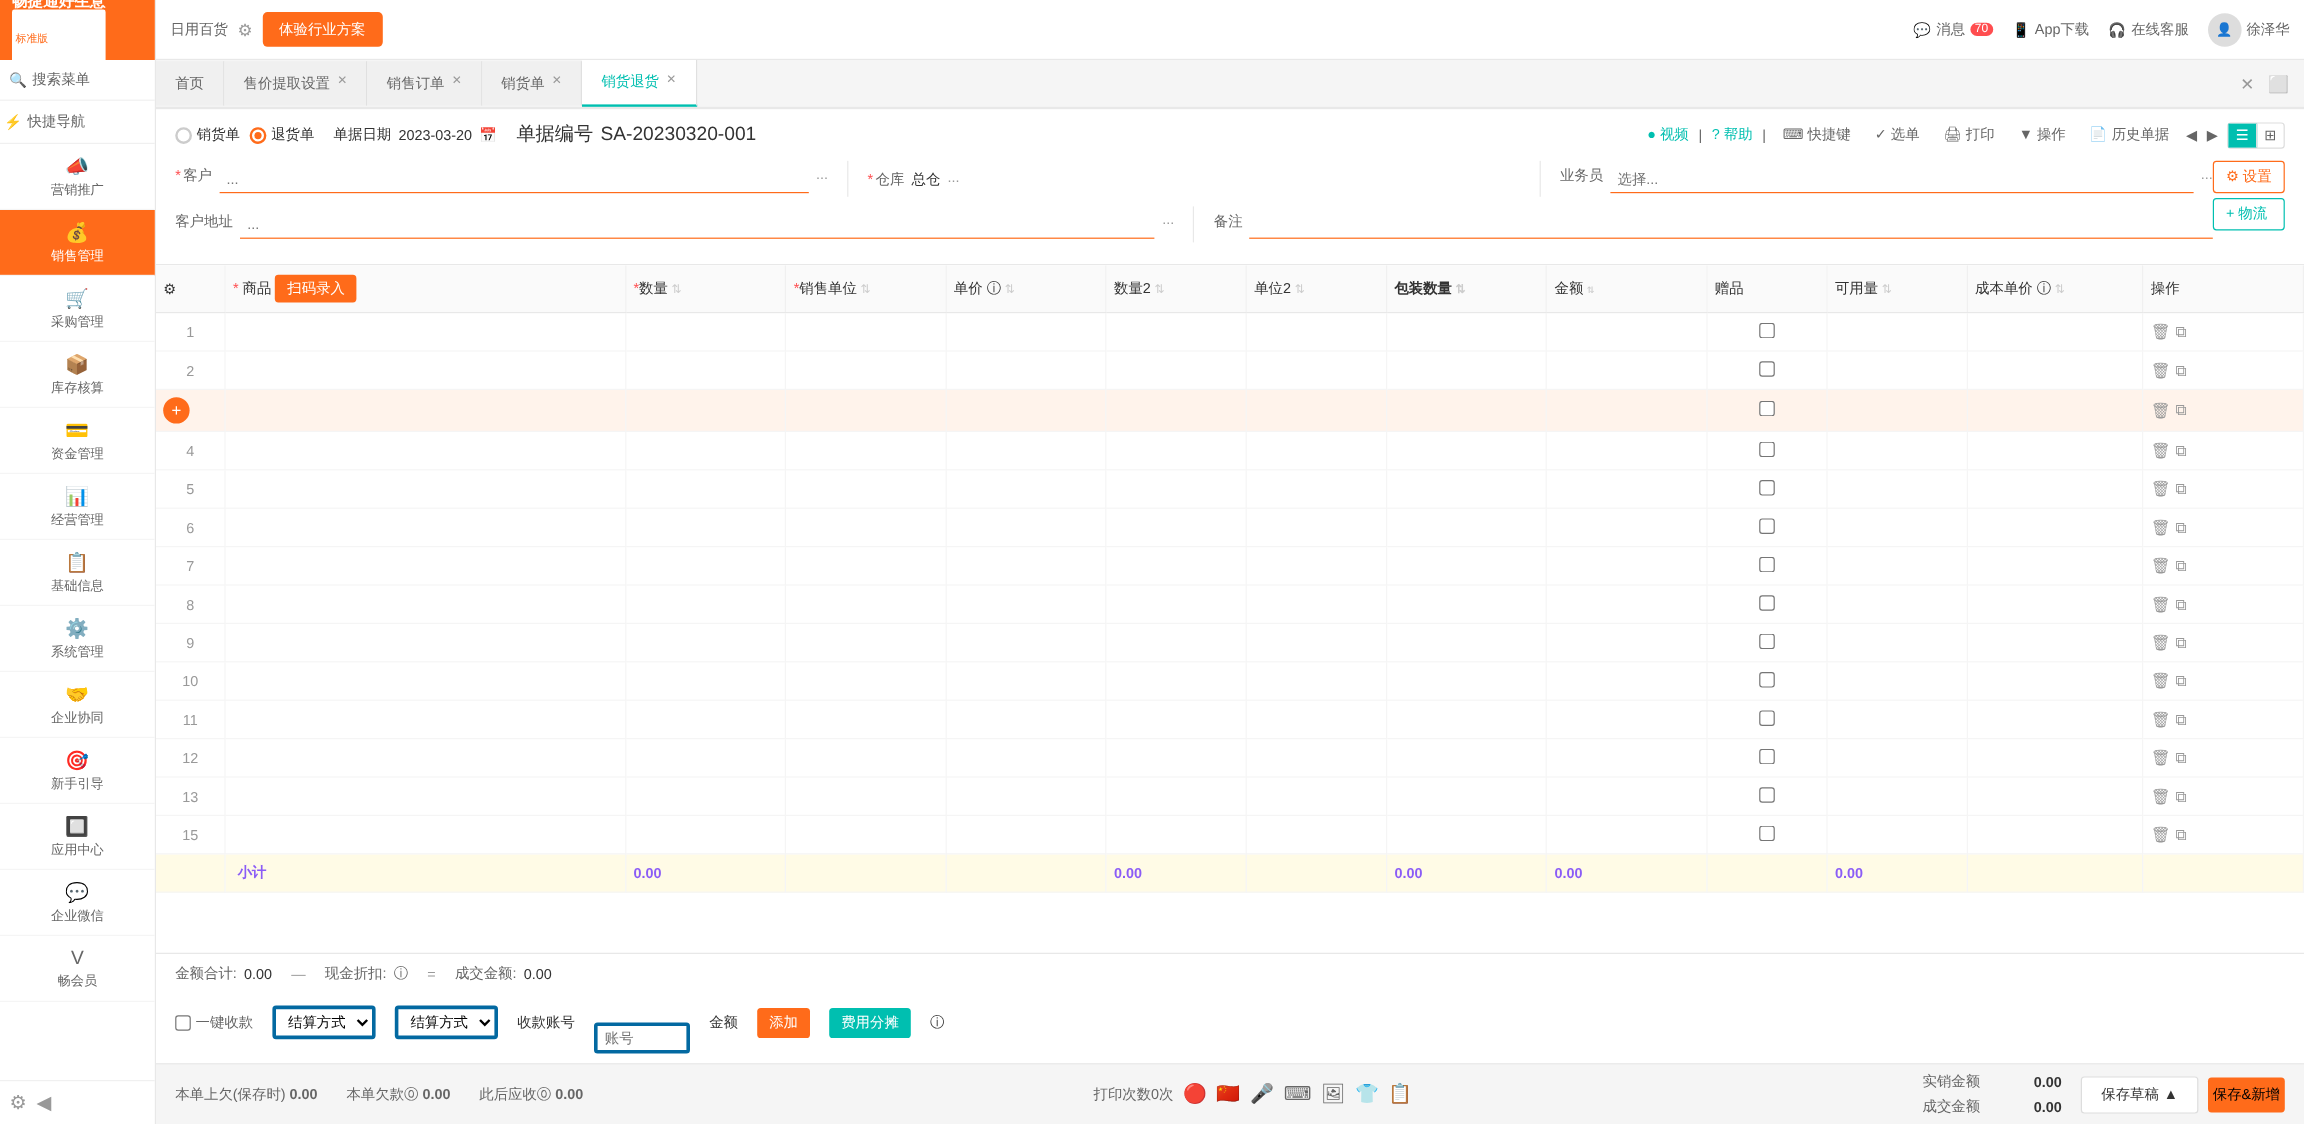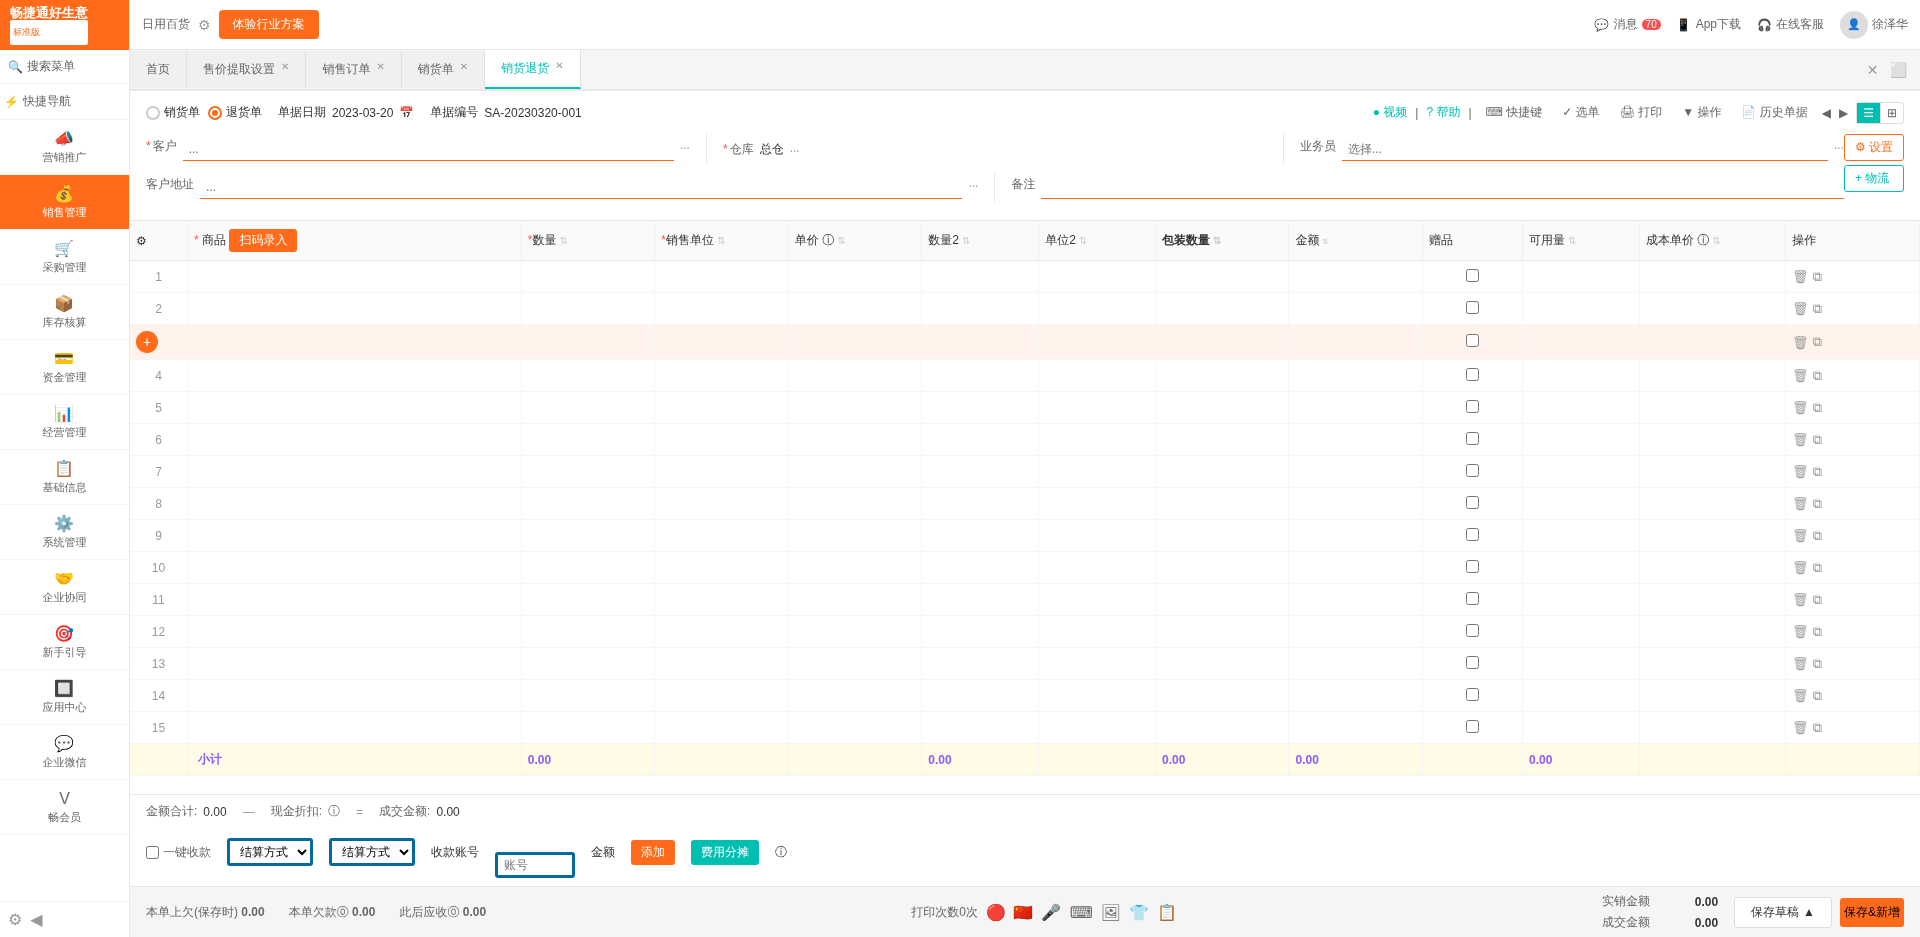--- a/index.html
+++ b/index.html
@@ -2,21 +2,21 @@
 <html><head>
   <meta charset="utf-8">
   <style>
     * { margin: 0; padding: 0; box-sizing: border-box; }
     body { font-family: 'Microsoft YaHei', Arial, sans-serif; font-size: 12px; background: #f0f2f5; color: #333; width: 1920px; height: 937px; overflow: hidden; display: flex; }
 
     
     .sidebar { width: 130px; background: #fff; display: flex; flex-direction: column; border-right: 1px solid #e8e8e8; flex-shrink: 0; }
     .sidebar-logo { background: #ff6b1a; padding: 10px; display: flex; align-items: center; gap: 6px; height: 50px; }
     .sidebar-logo-text { color: white; font-size: 13px; font-weight: bold; line-height: 1.2; }
-    .sidebar-logo-badge { background: white; color: #ff6b1a; font-size: 9px; padding: 6px 3px; border-radius: 2px; }
+    .sidebar-logo-badge { background: white; color: #ff6b1a; font-size: 9px; padding: 18px 3px; border-radius: 2px; }
     .sidebar-search { padding: 8px; border-bottom: 1px solid #f0f0f0; display: flex; align-items: center; gap: 4px; cursor: pointer; color: #666; font-size: 12px; }
     .sidebar-nav { padding: 4px; display: flex; align-items: center; gap: 4px; cursor: pointer; color: #666; border-bottom: 1px solid #f0f0f0; font-size: 12px; height: 36px; }
     .sidebar-item { display: flex; flex-direction: column; align-items: center; justify-content: center; padding: 8px 4px; cursor: pointer; color: #666; font-size: 11px; gap: 2px; border-bottom: 1px solid #f5f5f5; min-height: 55px; }
     .sidebar-item.active { background: #ff6b1a; color: white; }
     .sidebar-icon { font-size: 16px; }
     .sidebar-bottom { margin-top: auto; padding: 8px; display: flex; gap: 8px; border-top: 1px solid #f0f0f0; }
 
     
     .main { flex: 1; display: flex; flex-direction: column; overflow: hidden; }
 
@@ -46,21 +46,21 @@
     .form-container { background: white; padding: 10px 16px; margin: 0; border-bottom: 1px solid #e8e8e8; }
     .form-toolbar { display: flex; align-items: center; justify-content: space-between; margin-bottom: 10px; }
     .form-toolbar-left { display: flex; align-items: center; gap: 16px; }
     .radio-group { display: flex; align-items: center; gap: 8px; }
     .radio-item { display: flex; align-items: center; gap: 4px; cursor: pointer; font-size: 12px; color: #333; }
     .radio-circle { width: 14px; height: 14px; border-radius: 50%; border: 2px solid #ccc; display: flex; align-items: center; justify-content: center; }
     .radio-circle.checked { border-color: #ff6b1a; }
     .radio-circle.checked::after { content: ''; width: 6px; height: 6px; border-radius: 50%; background: #ff6b1a; }
     .form-date { display: flex; align-items: center; gap: 6px; font-size: 12px; color: #333; }
     .form-date-value { color: #333; font-weight: 500; }
-    .form-id { display: flex; align-items: center; gap: 6px; font-size: 12px; }
+    .form-id { display: flex; align-items: center; gap: 6px; font-size: 16px; }
     .form-toolbar-right { display: flex; align-items: center; gap: 8px; font-size: 12px; color: #666; }
     .toolbar-btn-small { display: flex; align-items: center; gap: 3px; cursor: pointer; padding: 3px 6px; border-radius: 3px; }
     .view-toggle { display: flex; border: 1px solid #ddd; border-radius: 3px; }
     .view-btn { padding: 3px 6px; cursor: pointer; border-right: 1px solid #ddd; }
     .view-btn:last-child { border-right: none; }
     .view-btn.active { background: #00bfb0; color: white; }
     .form-row { display: flex; align-items: center; gap: 0; width: 100%; margin-bottom: 8px; }
     .form-field { display: flex; align-items: flex-start; gap: 6px; flex: 1; min-width: 300px; }
     .form-label { color: #666; font-size: 12px; white-space: nowrap; }
     .form-label.required::before { content: '*'; color: #ff4d4f; margin-right: 2px; }
@@ -624,40 +624,20 @@
               <td></td>
               <td></td>
               <td>
                 <div class="action-icons">
                   <span class="action-icon">🗑</span>
                   <span class="action-icon">⧉</span>
                 </div>
               </td>
             </tr>
           <tr>
-              <td class="row-num">14</td>
-              <td></td>
-              <td></td>
-              <td></td>
-              <td></td>
-              <td></td>
-              <td></td>
-              <td></td>
-              <td></td>
-              <td class="checkbox-cell"><input type="checkbox" style=""></td>
-              <td></td>
-              <td></td>
-              <td>
-                <div class="action-icons">
-                  <span class="action-icon">🗑</span>
-                  <span class="action-icon">⧉</span>
-                </div>
-              </td>
-            </tr>
-          <tr>
               <td class="row-num">15</td>
               <td></td>
               <td></td>
               <td></td>
               <td></td>
               <td></td>
               <td></td>
               <td></td>
               <td></td>
               <td class="checkbox-cell"><input type="checkbox" style=""></td>

